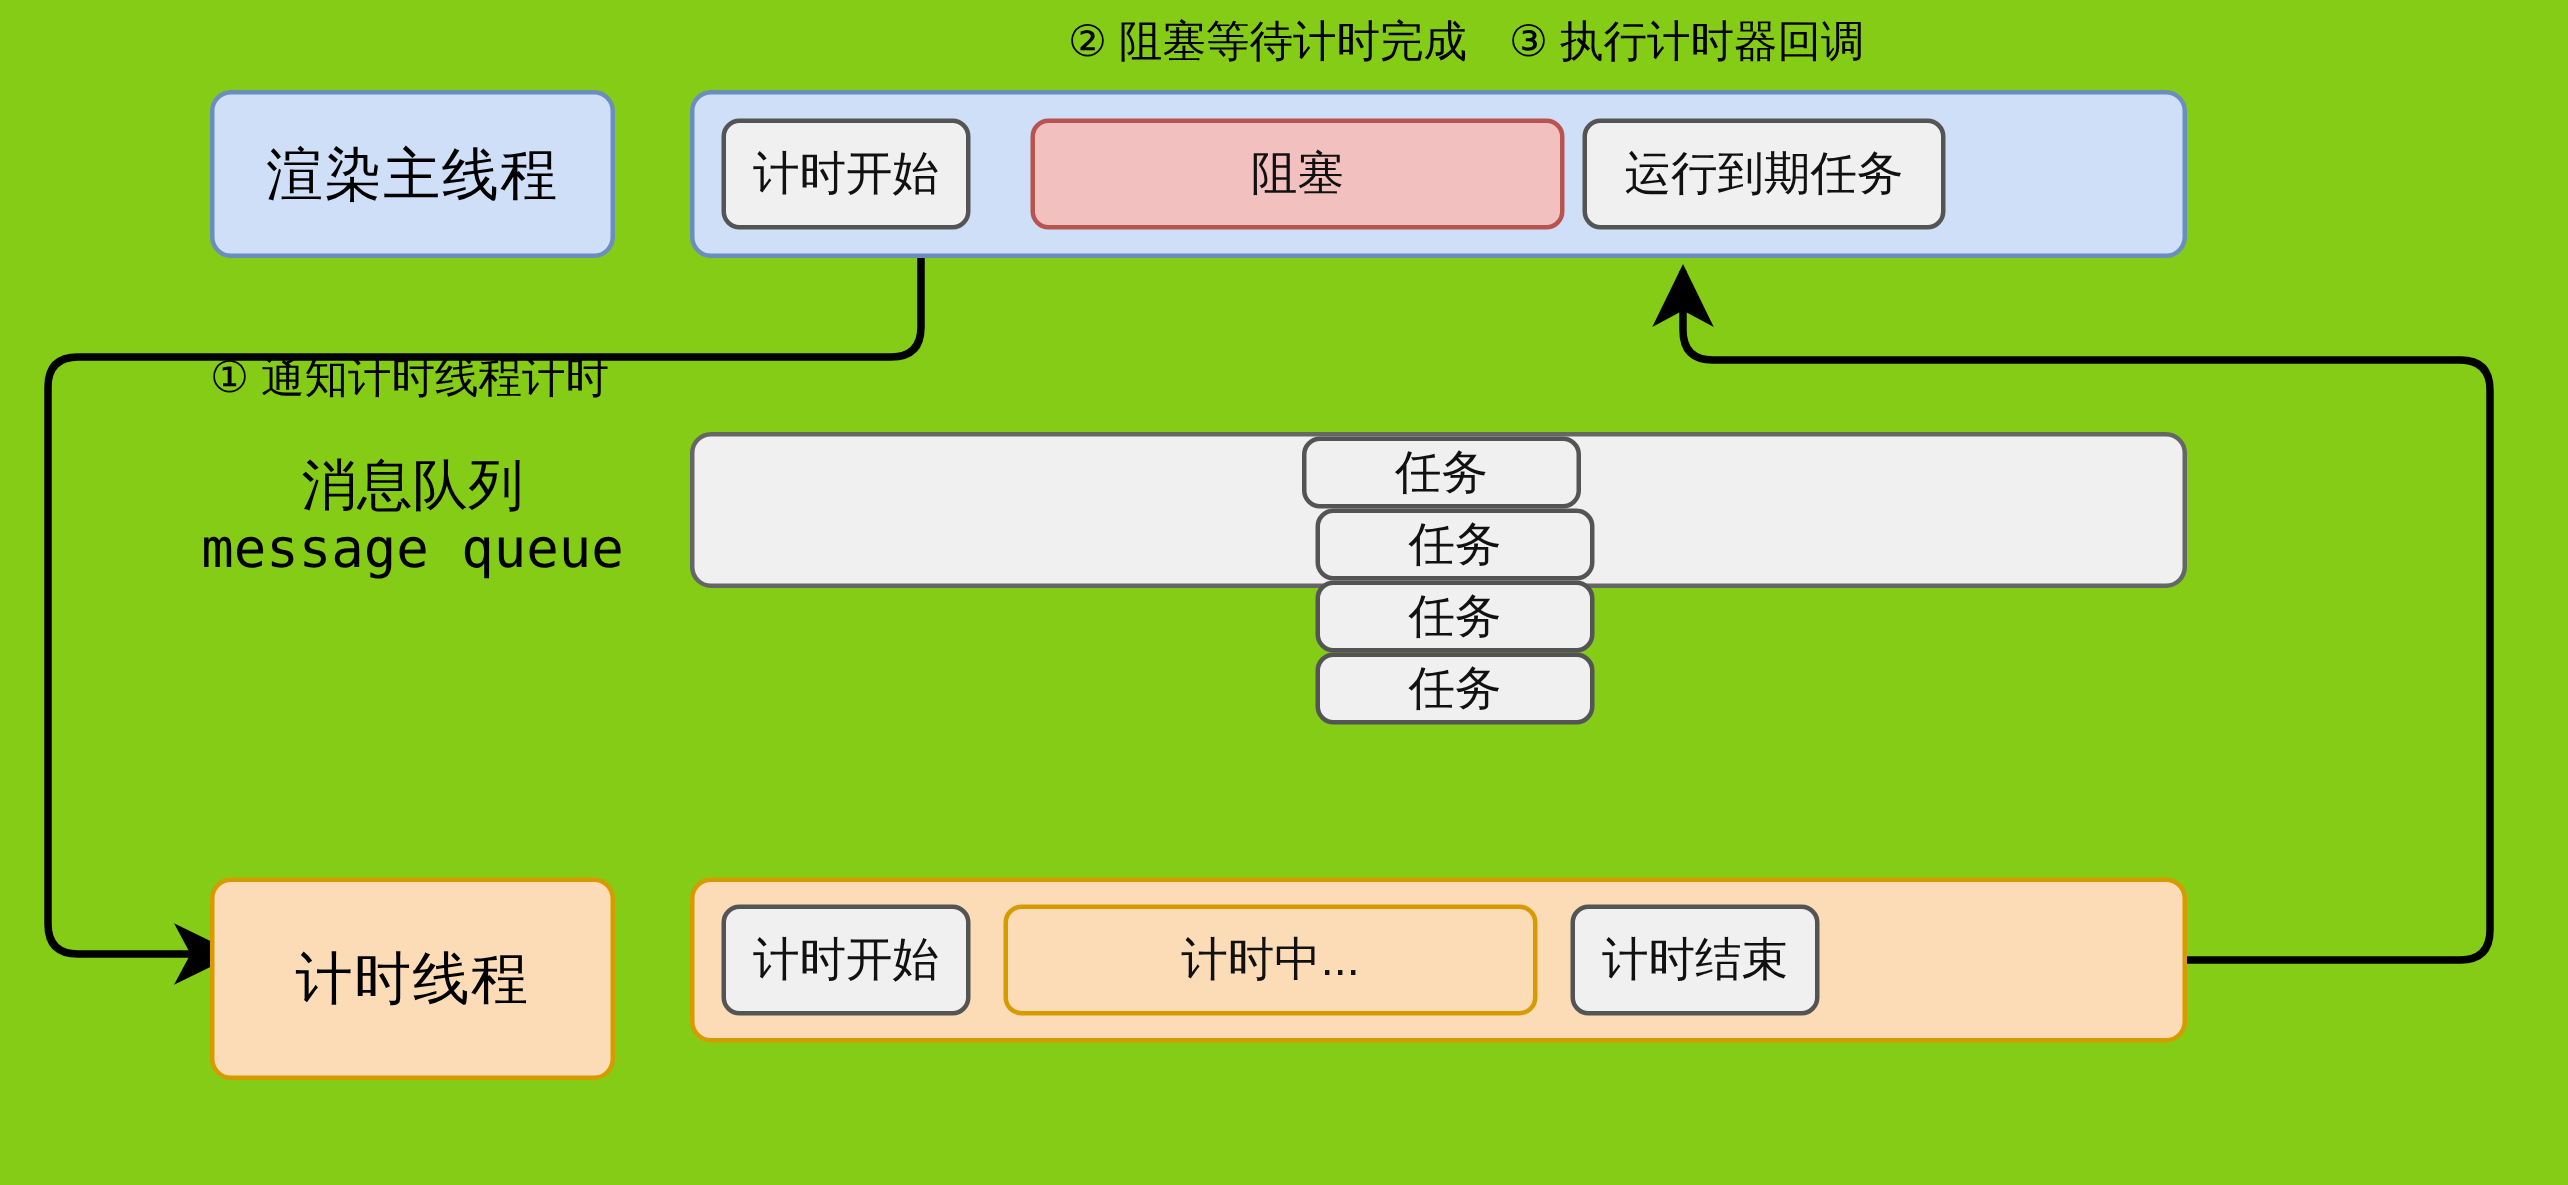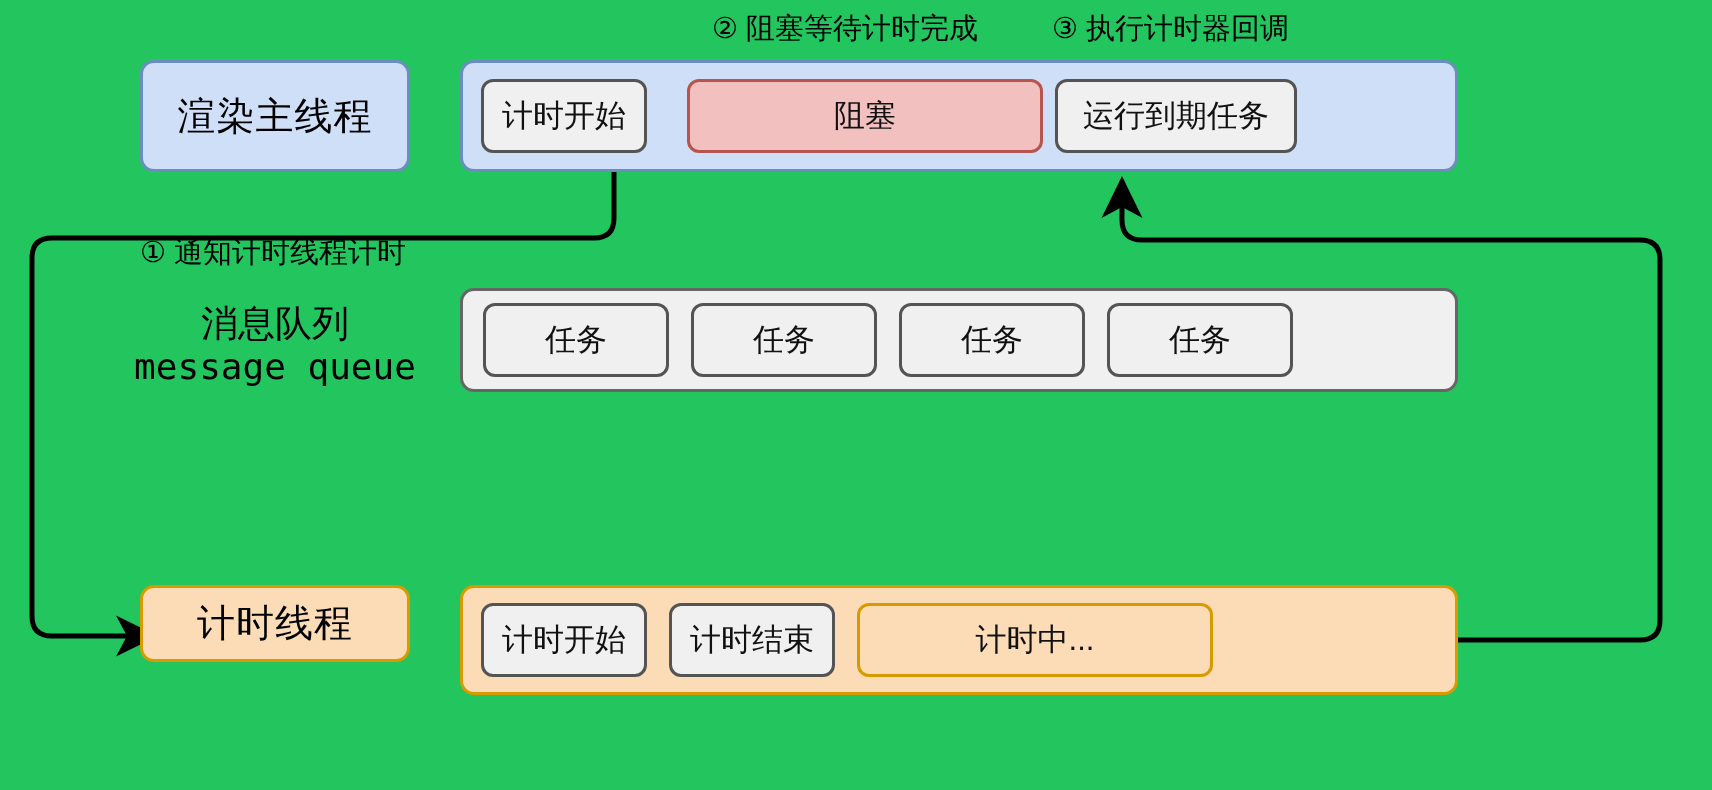--- a/index.html
+++ b/index.html
@@ -9,21 +9,21 @@
     background: #ffffff;
   }
   body {
     font-family: "Liberation Sans", "DejaVu Sans", sans-serif;
     color: #000000;
   }
   #stage {
     position: relative;
     width: 1712px;
     height: 790px;
-    background: #22c55e;
+    background: #84cc16;
     overflow: hidden;
   }
   #wires {
     position: absolute;
     left: 0; top: 0;
     width: 1712px;
     height: 790px;
     pointer-events: none;
   }
 
@@ -82,20 +82,21 @@
     border-color: #6c8ebf;
     font-family: Liberation Mono, monospace;
   }
   .row-main-track {
     background: #cfdff7;
     border-color: #6c8ebf;
   }
   .row-mq-track {
     background: #f0f0f0;
     border-color: #666666;
+    flex-direction: column;
   }
   .row-timer-label {
     background: #fbdcb6;
     border-color: #d79b00;
   }
   .row-timer-track {
     background: #fbdcb6;
     border-color: #d79b00;
   }
 
@@ -134,21 +135,21 @@
       </marker>
     </defs>
 
     <path d="M 614 172 L 614 218 Q 614 238 594 238 L 52 238 Q 32 238 32 258 L 32 616 Q 32 636 52 636 L 152 636" fill="none" stroke="#000000" stroke-width="5" stroke-linecap="round" marker-end="url(#arrowhead)"></path>
 
     <path d="M 1205 640 L 1640 640 Q 1660 640 1660 620 L 1660 260 Q 1660 240 1640 240 L 1142 240 Q 1122 240 1122 220 L 1122 182" fill="none" stroke="#000000" stroke-width="5" stroke-linecap="round" marker-end="url(#arrowhead)"></path>
   </svg>
 
   <div class="abs note" style="left:712px; top:14px;">② 阻塞等待计时完成</div>
 
-  <div class="abs note" style="left:1052px; top:14px;text-align:right;">③ 执行计时器回调</div>
+  <div class="abs note" style="left:1006px; top:14px;text-align:right;">③ 执行计时器回调</div>
 
   <div class="abs note" style="left:140px; top:238px;">① 通知计时线程计时</div>
 
   <div class="abs lane-label row-main-label" style="left:140px; top:60px; width:270px; height:112px;">渲染主线程</div>
 
   <div class="abs lane-track row-main-track" style="left:460px; top:60px; width:998px; height:112px; padding:0 14px;">
 
     <div class="chip chip-gray" style="width:166px; margin-left:4px;">计时开始</div>
 
     <div class="chip chip-red" style="width:356px; margin-left:40px;">阻塞</div>
@@ -165,24 +166,24 @@
 
     <div class="chip chip-gray" style="width:186px; height:74px; margin-left:4px;">任务</div>
 
     <div class="chip chip-gray" style="width:186px; height:74px; margin-left:22px;">任务</div>
 
     <div class="chip chip-gray" style="width:186px; height:74px; margin-left:22px;">任务</div>
 
     <div class="chip chip-gray" style="width:186px; height:74px; margin-left:22px;">任务</div>
   </div>
 
-  <div class="abs lane-label row-timer-label" style="left:140px; top:585px; width:270px; height:77px;">计时线程</div>
+  <div class="abs lane-label row-timer-label" style="left:140px; top:585px; width:270px; height:135px;">计时线程</div>
 
   <div class="abs lane-track row-timer-track" style="left:460px; top:585px; width:998px; height:110px; padding:0 14px;">
 
     <div class="chip chip-gray" style="width:166px; margin-left:4px;">计时开始</div>
 
+    <div class="chip chip-orange" style="width:356px; margin-left:22px;">计时中...</div>
+
     <div class="chip chip-gray" style="width:166px; margin-left:22px;">计时结束</div>
-
-    <div class="chip chip-orange" style="width:356px; margin-left:22px;">计时中...</div>
   </div>
 
 </div>
 
 </body></html>

